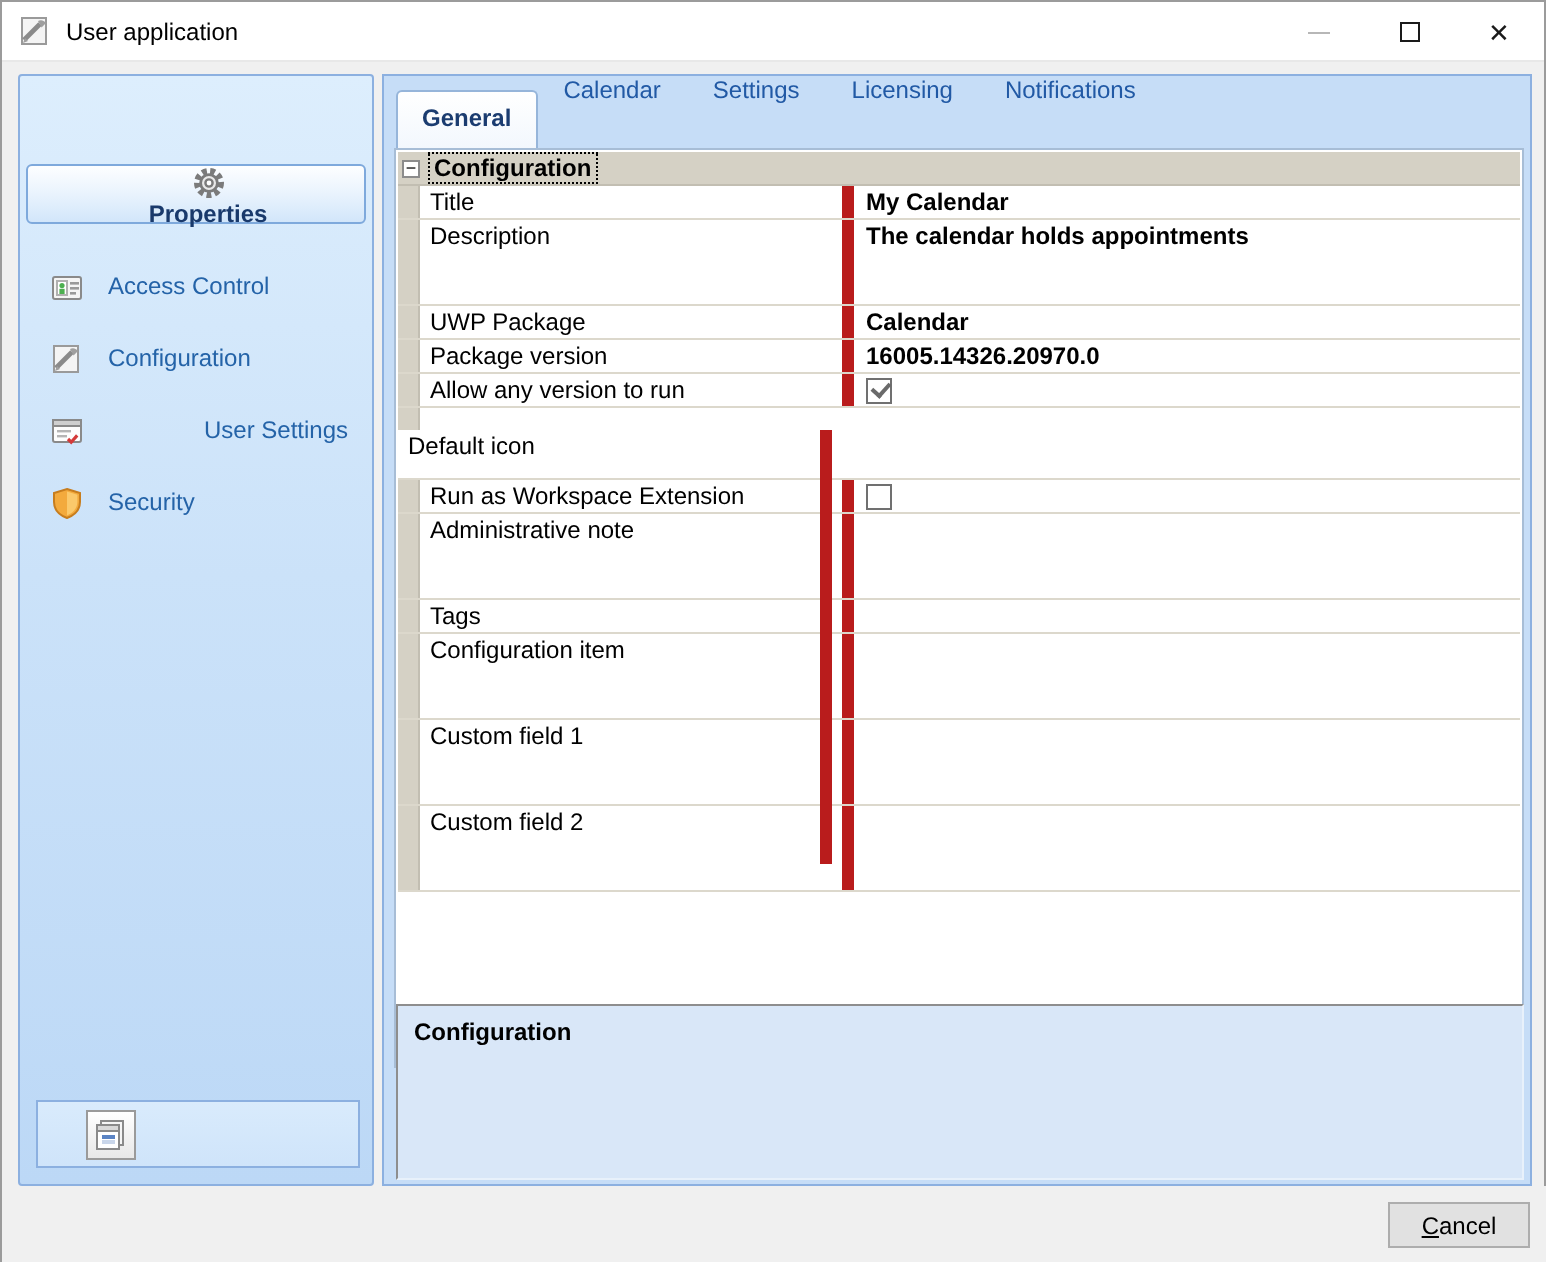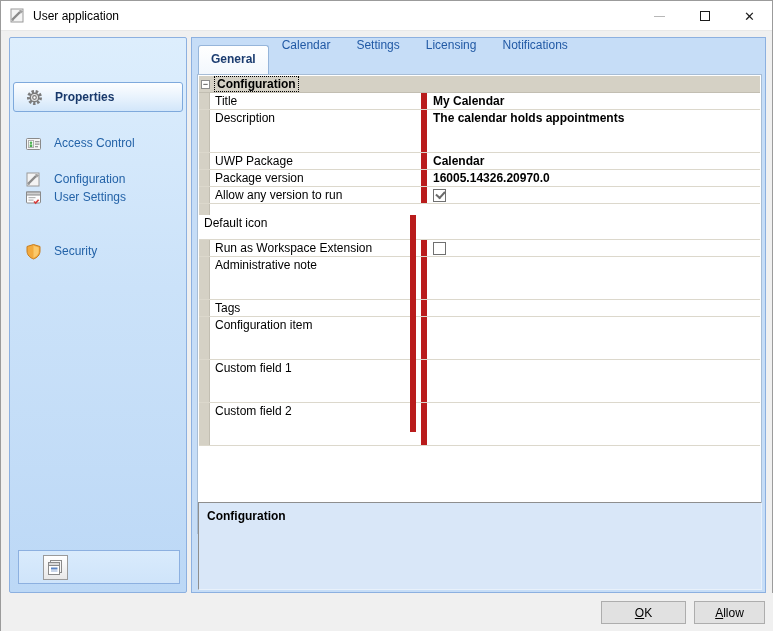--- a/index.html
+++ b/index.html
@@ -35,21 +35,21 @@
     border:1px solid #8cb0e0; border-radius:2px;
   }
   .nav-item {
     position:absolute; left:3px; width:170px; height:30px;
     display:flex; align-items:center; cursor:default;
   }
   .nav-item .nav-icon { width:17px; height:17px; margin-left:12px; flex:0 0 17px; }
   .nav-item .nav-label { margin-left:12px; color:#2463a8; font-size:12px; }
   .nav-item.selected {
     background:linear-gradient(180deg,#fdfeff 0%,#e9f3fd 50%,#d2e6fa 100%);
-    border:1px solid #7ea9dc; border-radius:3px;
+    border:1px solid #7ea9dc; border-radius:3px;flex-direction:column;
   }
   .nav-item.selected .nav-label { color:#19396b; font-weight:bold; }
   .sidebar-footer-box {
     position:absolute; left:8px; top:512px; width:162px; height:34px;
     border:1px solid #8cb0e0; background:linear-gradient(180deg,#d9ebfc,#cfe4fa);
   }
   .small-tool-btn {
     position:absolute; left:24px; top:4px; width:25px; height:25px;
     background:linear-gradient(180deg,#ffffff,#e8e8e8);
     border:1px solid #9a9a9a; display:flex; align-items:center; justify-content:center;
@@ -175,21 +175,21 @@
     <div class="nav-item" style="top:126px;">
       <svg class="nav-icon" viewBox="0 0 17 17">
         <rect x="2" y="2" width="12" height="13" fill="#f4f4f4" stroke="#9a9a9a"></rect>
         <path d="M3 13 L11 5" stroke="#8a8a8a" stroke-width="2.4" fill="none"></path>
         <path d="M10 3.5 a3 3 0 0 1 4 1 l-2.2 2.2 z" fill="#9f9f9f"></path>
         <path d="M2.5 14.5 l2.5 -1 l-1.5 -1.5 z" fill="#9f9f9f"></path>
       </svg>
       <span class="nav-label">Configuration</span>
     </div>
 
-    <div class="nav-item" style="top:144px;">
+    <div class="nav-item" style="top:162px;gap:48px;">
       <svg class="nav-icon" viewBox="0 0 17 17">
         <rect x="1.5" y="3" width="14" height="11" rx="1" fill="#fdfdfd" stroke="#8a8a8a"></rect>
         <rect x="1.5" y="3" width="14" height="3" fill="#cfcfcf" stroke="#8a8a8a"></rect>
         <rect x="3.5" y="8" width="7" height="1.2" fill="#b5b5b5"></rect>
         <rect x="3.5" y="10.5" width="5" height="1.2" fill="#b5b5b5"></rect>
         <path d="M9 12.5 l1.6 1.6 l3 -3.4" stroke="#d43a3a" stroke-width="1.6" fill="none"></path>
       </svg>
       <span class="nav-label">User Settings</span>
     </div>
 
@@ -331,21 +331,18 @@
       </div>
     </div>
 
     <div class="desc-panel">
       <div class="desc-title">Configuration</div>
     </div>
 
   </div>
 
   <div class="footer">
-    <button class="dlg-btn btn-ok">
-        <span>OK</span>
-      </button>
     <button class="dlg-btn btn-cancel">
-        <span>Allow</span>
+        <span>Cancel</span>
       </button>
   </div>
 
 </div>
 
 </body></html>

